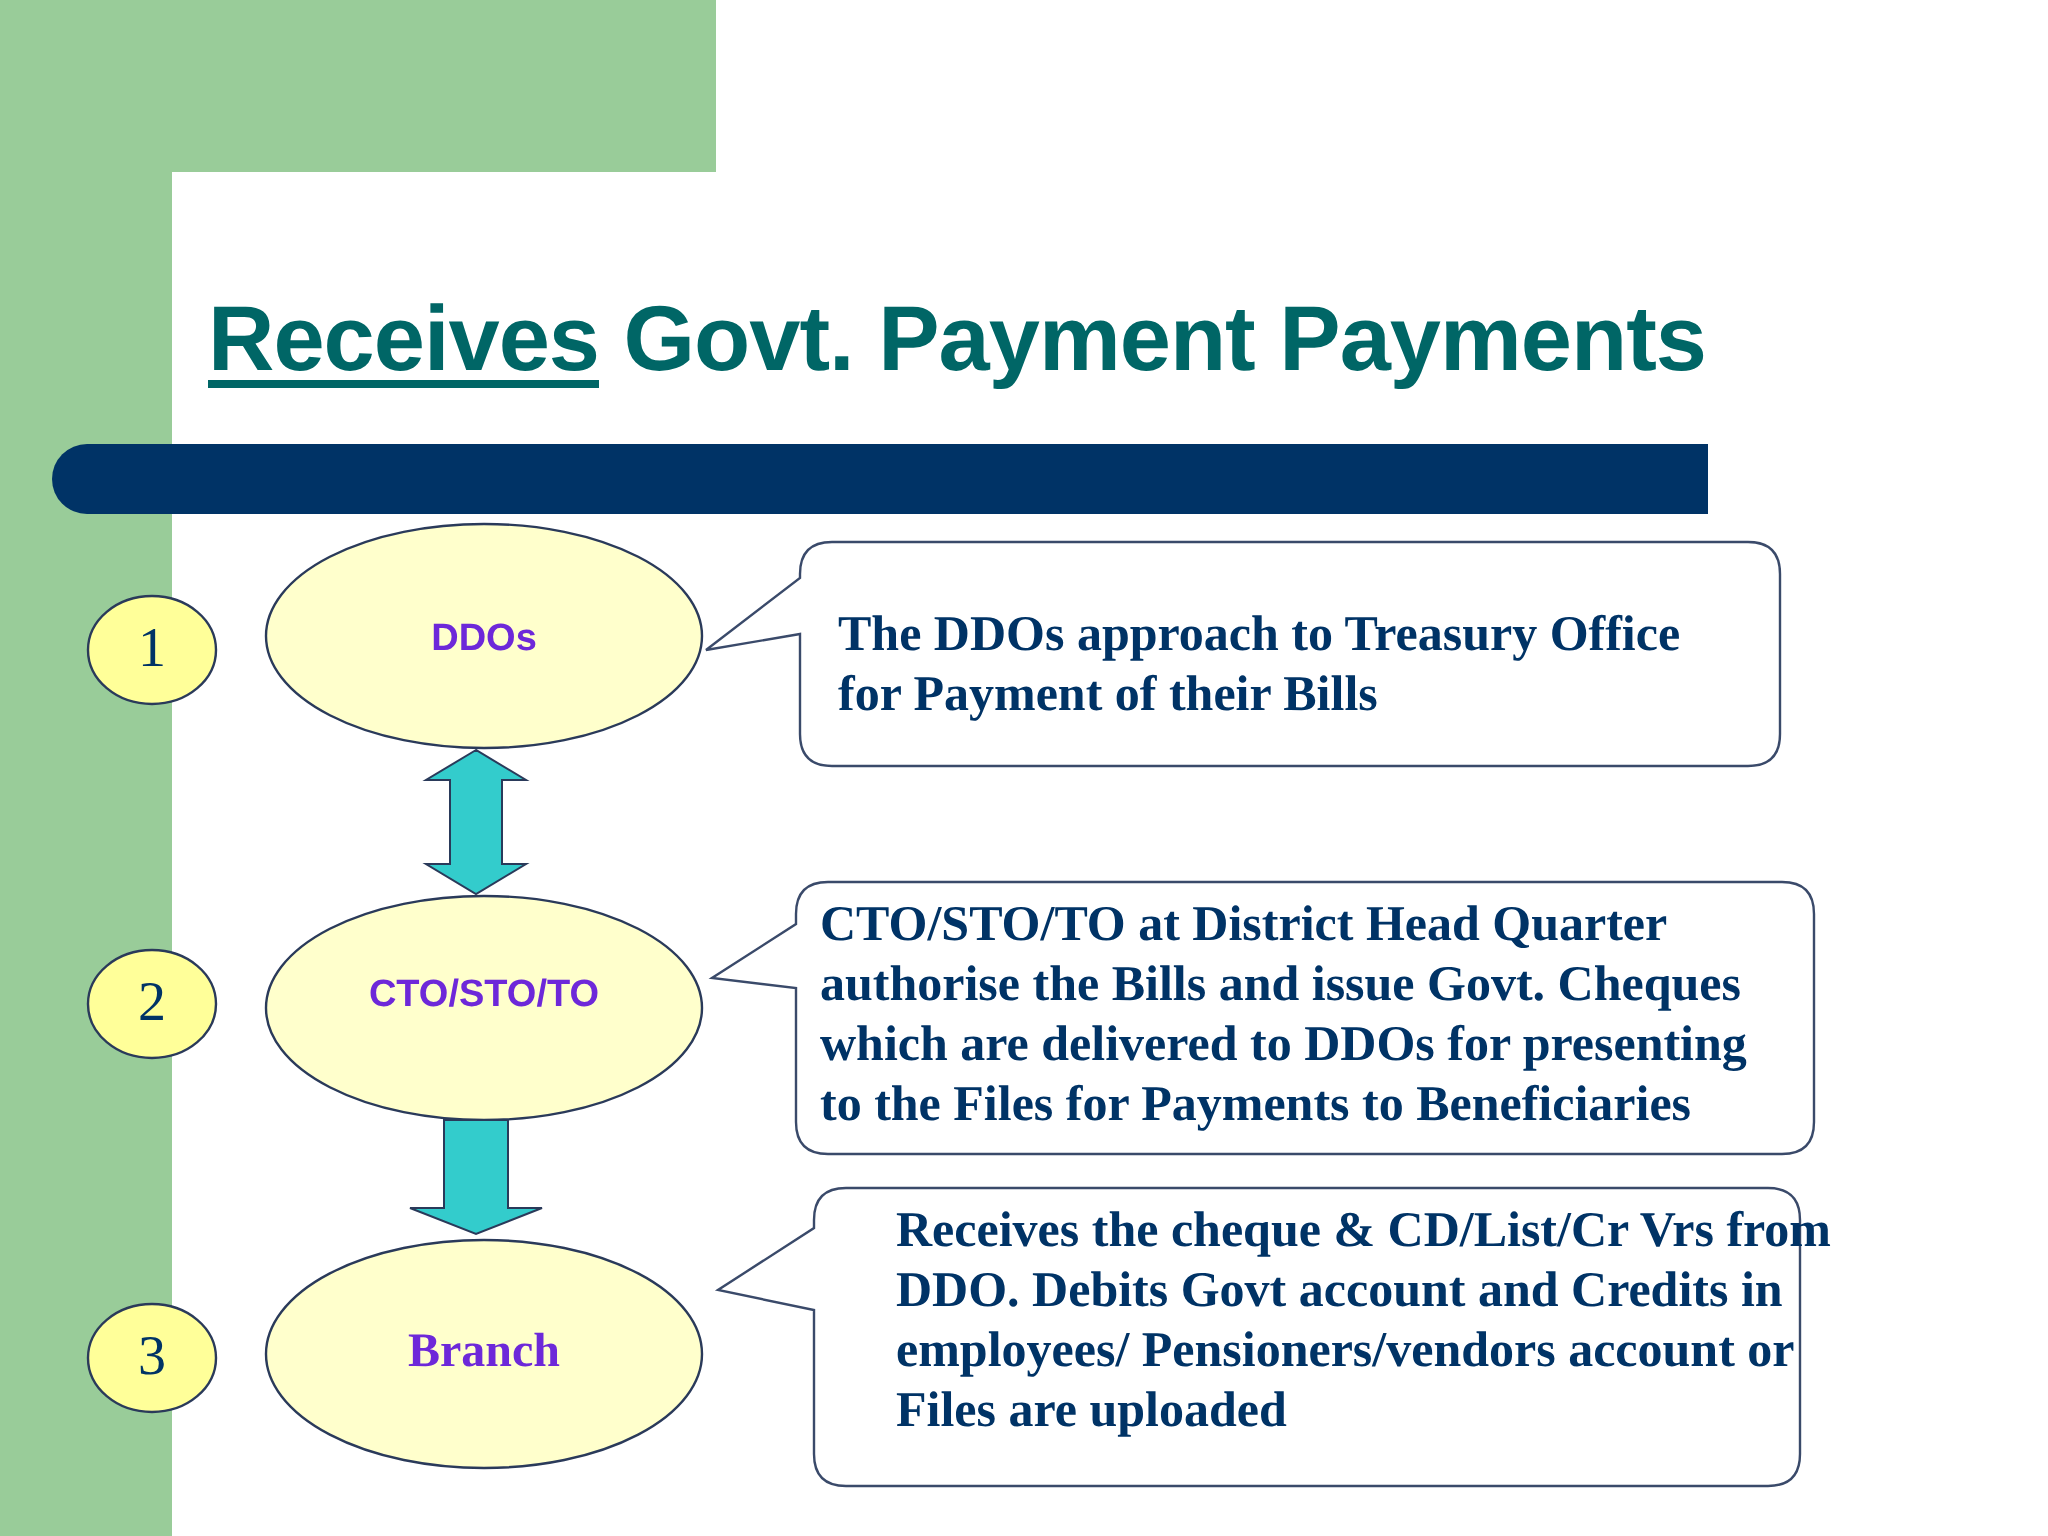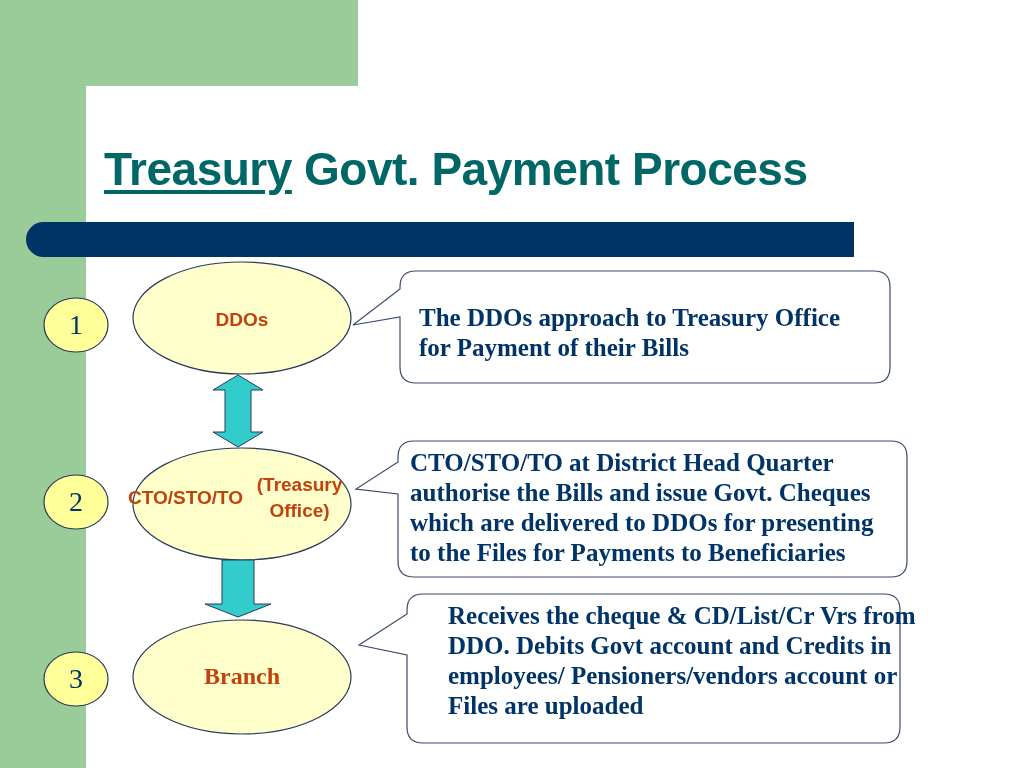--- a/index.html
+++ b/index.html
@@ -5,33 +5,33 @@
   html, body { margin:0; padding:0; }
   body { width:1024px; height:768px; position:relative; overflow:hidden; background:#ffffff; font-family:"Liberation Sans", sans-serif; }
   .green-top { position:absolute; left:0; top:0; width:358px; height:86px; background:#99cc99; }
   .green-left { position:absolute; left:0; top:0; width:86px; height:768px; background:#99cc99; }
   .white-corner { position:absolute; left:86px; top:86px; width:300px; height:200px; background:#ffffff; border-top-left-radius:34px; }
   .title { position:absolute; left:104px; top:142px; margin:0; font-family:"Liberation Sans", sans-serif; font-weight:bold; font-size:46px; color:#006666; white-space:nowrap; letter-spacing:-0.5px; }
   .title u { text-decoration:underline; text-decoration-thickness:4px; text-underline-offset:5px; }
   .bar { position:absolute; left:26px; top:222px; width:828px; height:35px; background:#003366; border-radius:18px 0 0 18px; }
   svg.diagram { position:absolute; left:0; top:0; }
   .num { position:absolute; width:64px; height:56px; display:flex; align-items:center; justify-content:center; font-family:"Liberation Serif", serif; font-size:28px; color:#003366; }
-  .node-label { position:absolute; display:flex; align-items:center; justify-content:center; text-align:center; color:#c2410c; font-weight:bold; }
+  .node-label { position:absolute; display:flex; align-items:center; justify-content:center; text-align:center; color:#6d28d9; font-weight:bold; }
   .node-sans { font-family:"Liberation Sans", sans-serif; font-size:19px; line-height:26px; }
   .node-serif { font-family:"Liberation Serif", serif; font-size:24px; }
   .callout-text { position:absolute; font-family:"Liberation Serif", serif; font-weight:bold; color:#003366; font-size:25px; line-height:30px; }
 </style>
 </head>
 <body>
 
 <div class="green-top"></div>
 <div class="green-left"></div>
 <div class="white-corner"></div>
 
-<h1 class="title"><u>Treasury</u><span> Govt. Payment Process</span></h1>
+<h1 class="title"><u>Receives</u><span> Govt. Payment Payments</span></h1>
 
 <div class="bar"></div>
 
 <svg class="diagram" width="1024" height="768" viewBox="0 0 1024 768">
 
   <path d="M416,271 L874,271 Q890,271 890,287 L890,367 Q890,383 874,383 L416,383 Q400,383 400,367 L400,317 L353,325 L400,289 L400,287 Q400,271 416,271 Z" fill="#ffffff" stroke="#3a4a6a" stroke-width="1.2"></path>
 
   <path d="M414,441 L891,441 Q907,441 907,457 L907,561 Q907,577 891,577 L414,577 Q398,577 398,561 L398,494 L356,489 L398,462 L398,457 Q398,441 414,441 Z" fill="#ffffff" stroke="#3a4a6a" stroke-width="1.2"></path>
 
   <path d="M423,594 L884,594 Q900,594 900,610 L900,727 Q900,743 884,743 L423,743 Q407,743 407,727 L407,655 L359,645 L407,614 L407,610 Q407,594 423,594 Z" fill="#ffffff" stroke="#3a4a6a" stroke-width="1.2"></path>
@@ -51,21 +51,20 @@
 
 <div class="num" style="left:44px; top:297px;">1</div>
 <div class="num" style="left:44px; top:474px;">2</div>
 <div class="num" style="left:44px; top:651px;">3</div>
 
 <div class="node-label node-sans" style="left:140px; top:300px; width:204px; height:40px;">
   <span>DDOs</span>
 </div>
 <div class="node-label node-sans" style="left:128px; top:466px; width:228px; height:64px; flex-direction:row;">
   <span>CTO/STO/TO</span>
-  <span>(Treasury Office)</span>
 </div>
 <div class="node-label node-serif" style="left:140px; top:656px; width:204px; height:40px;">
   <span>Branch</span>
 </div>
 
 <div class="callout-text" style="left:419px; top:303px; width:450px;">The DDOs approach to Treasury Office for Payment of their Bills</div>
 <div class="callout-text" style="left:410px; top:448px; width:490px;">CTO/STO/TO at District Head Quarter authorise the Bills and issue Govt. Cheques which are delivered to DDOs for presenting to the Files for Payments to Beneficiaries</div>
 <div class="callout-text" style="left:448px; top:601px; width:486px;">Receives the cheque &amp; CD/List/Cr Vrs from DDO. Debits Govt account and Credits in employees/ Pensioners/vendors account or Files are uploaded</div>
 
 </body></html>

